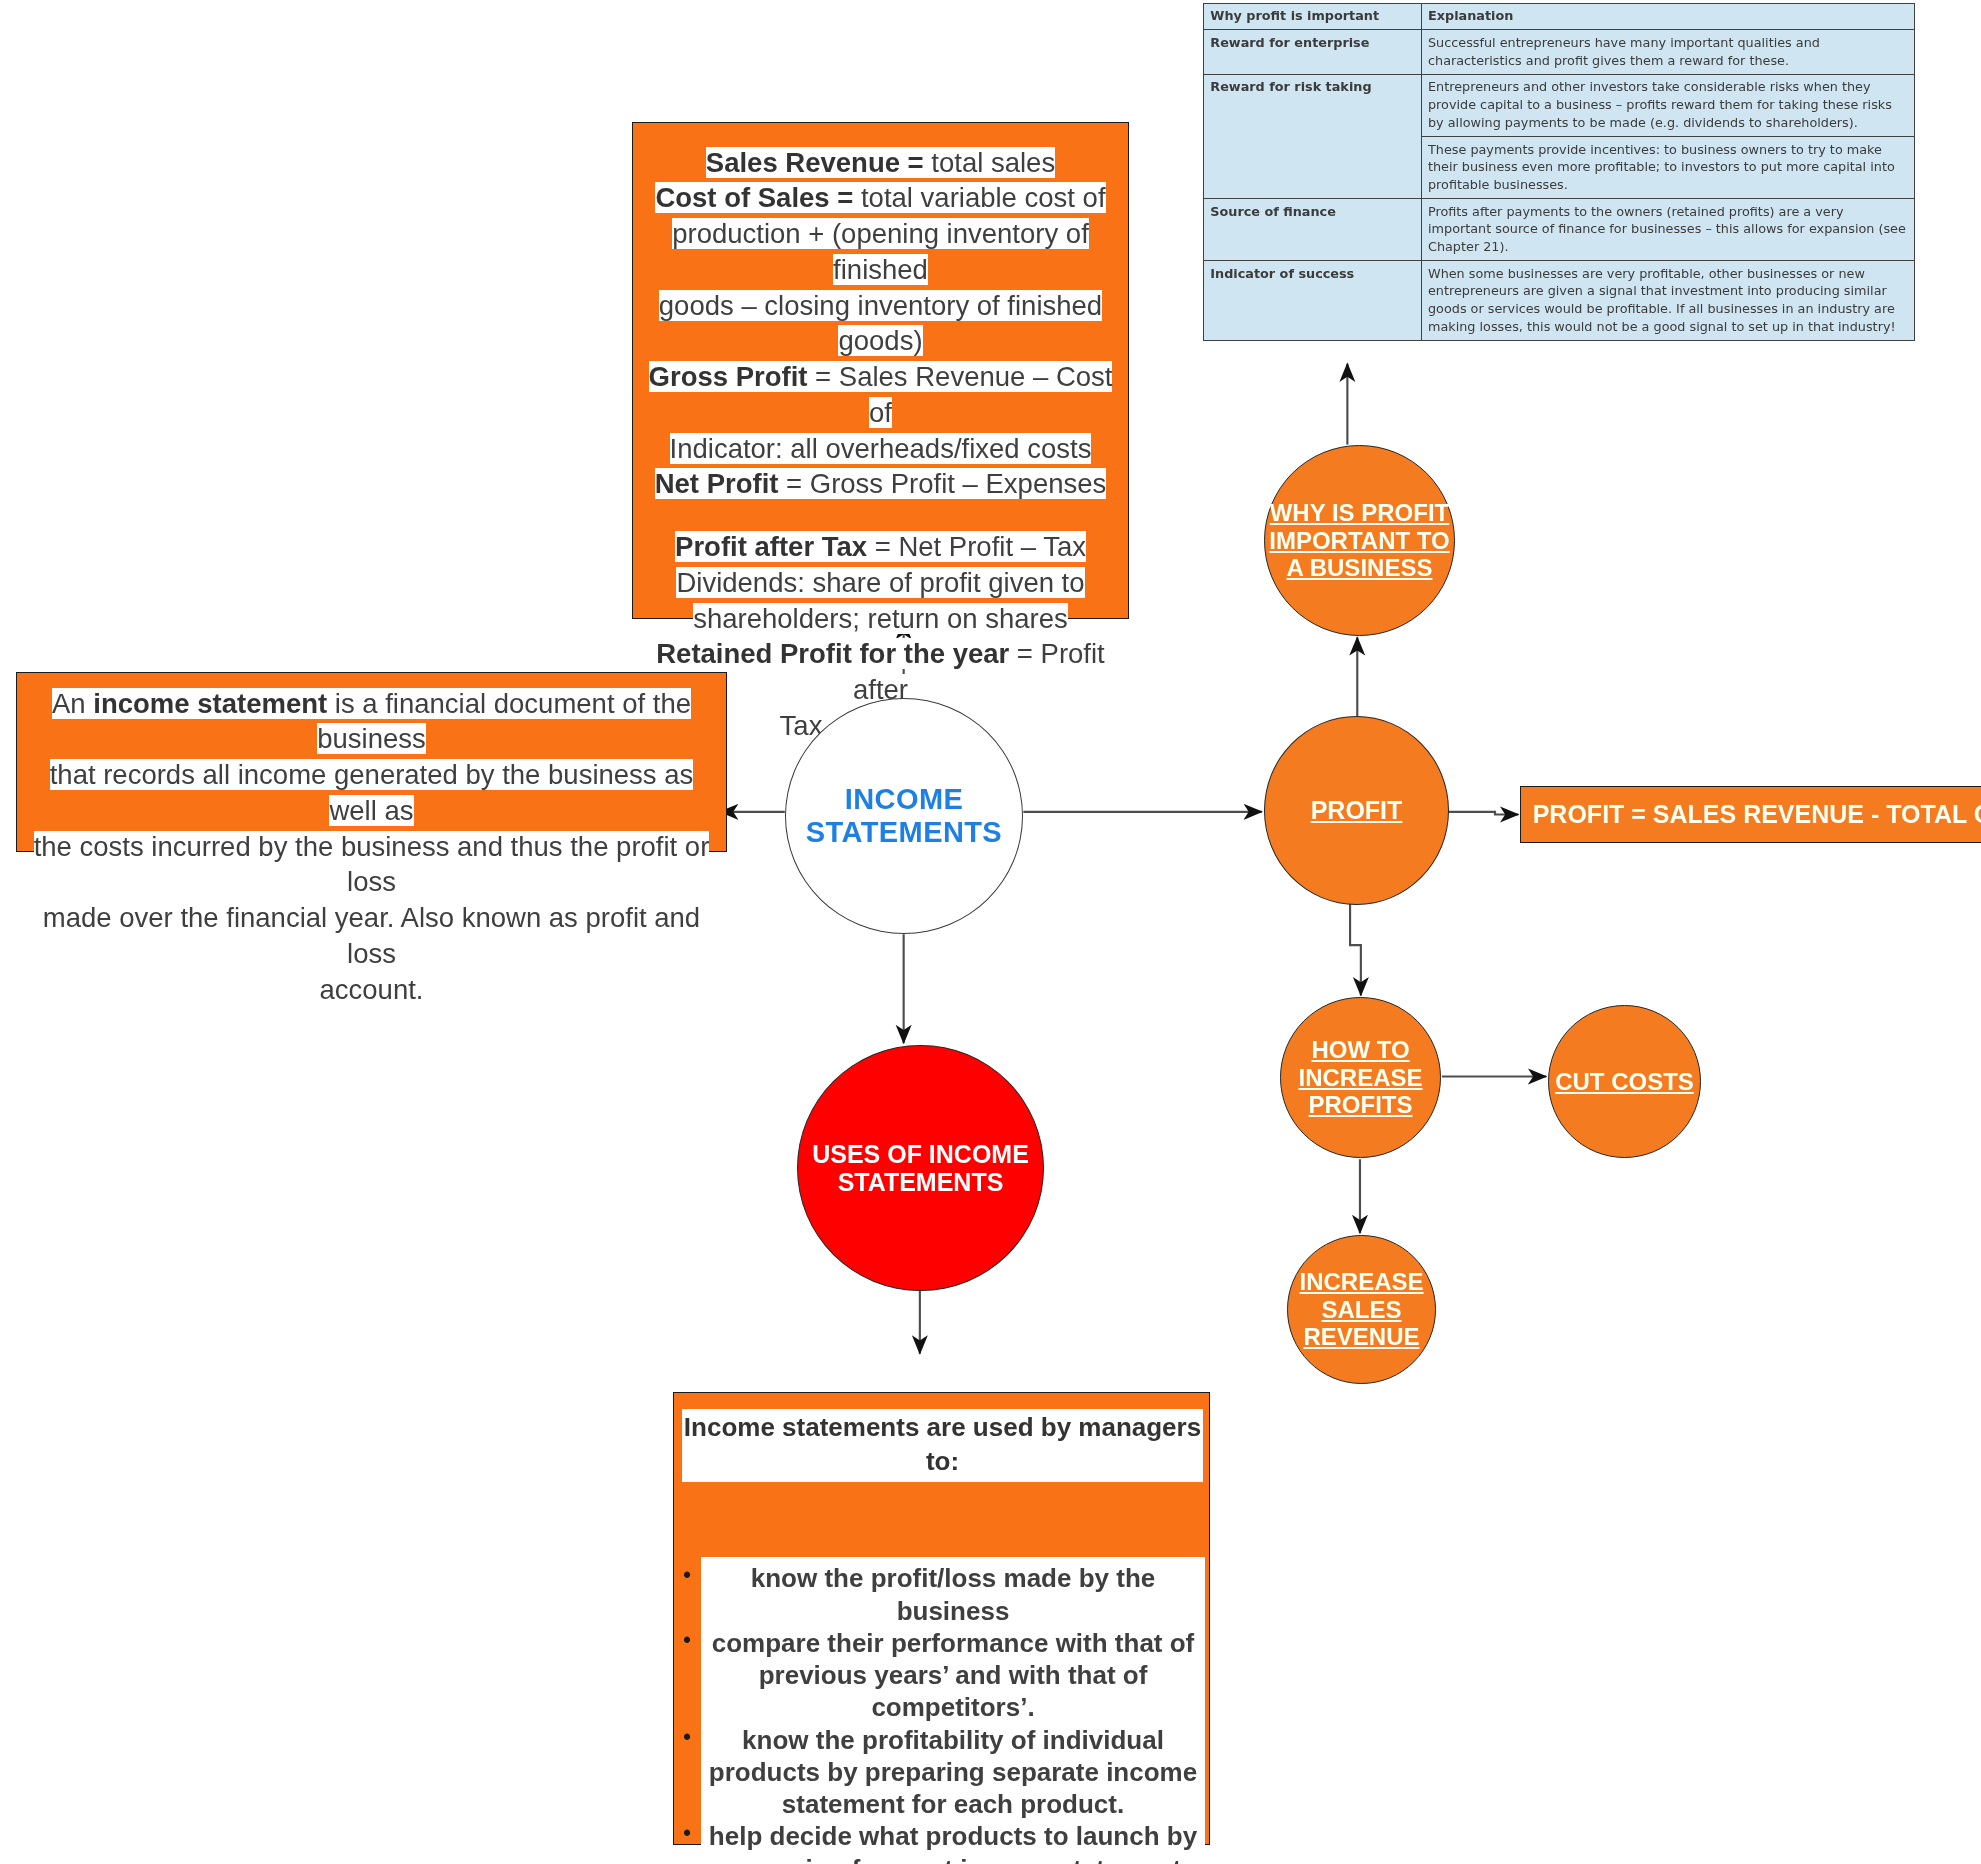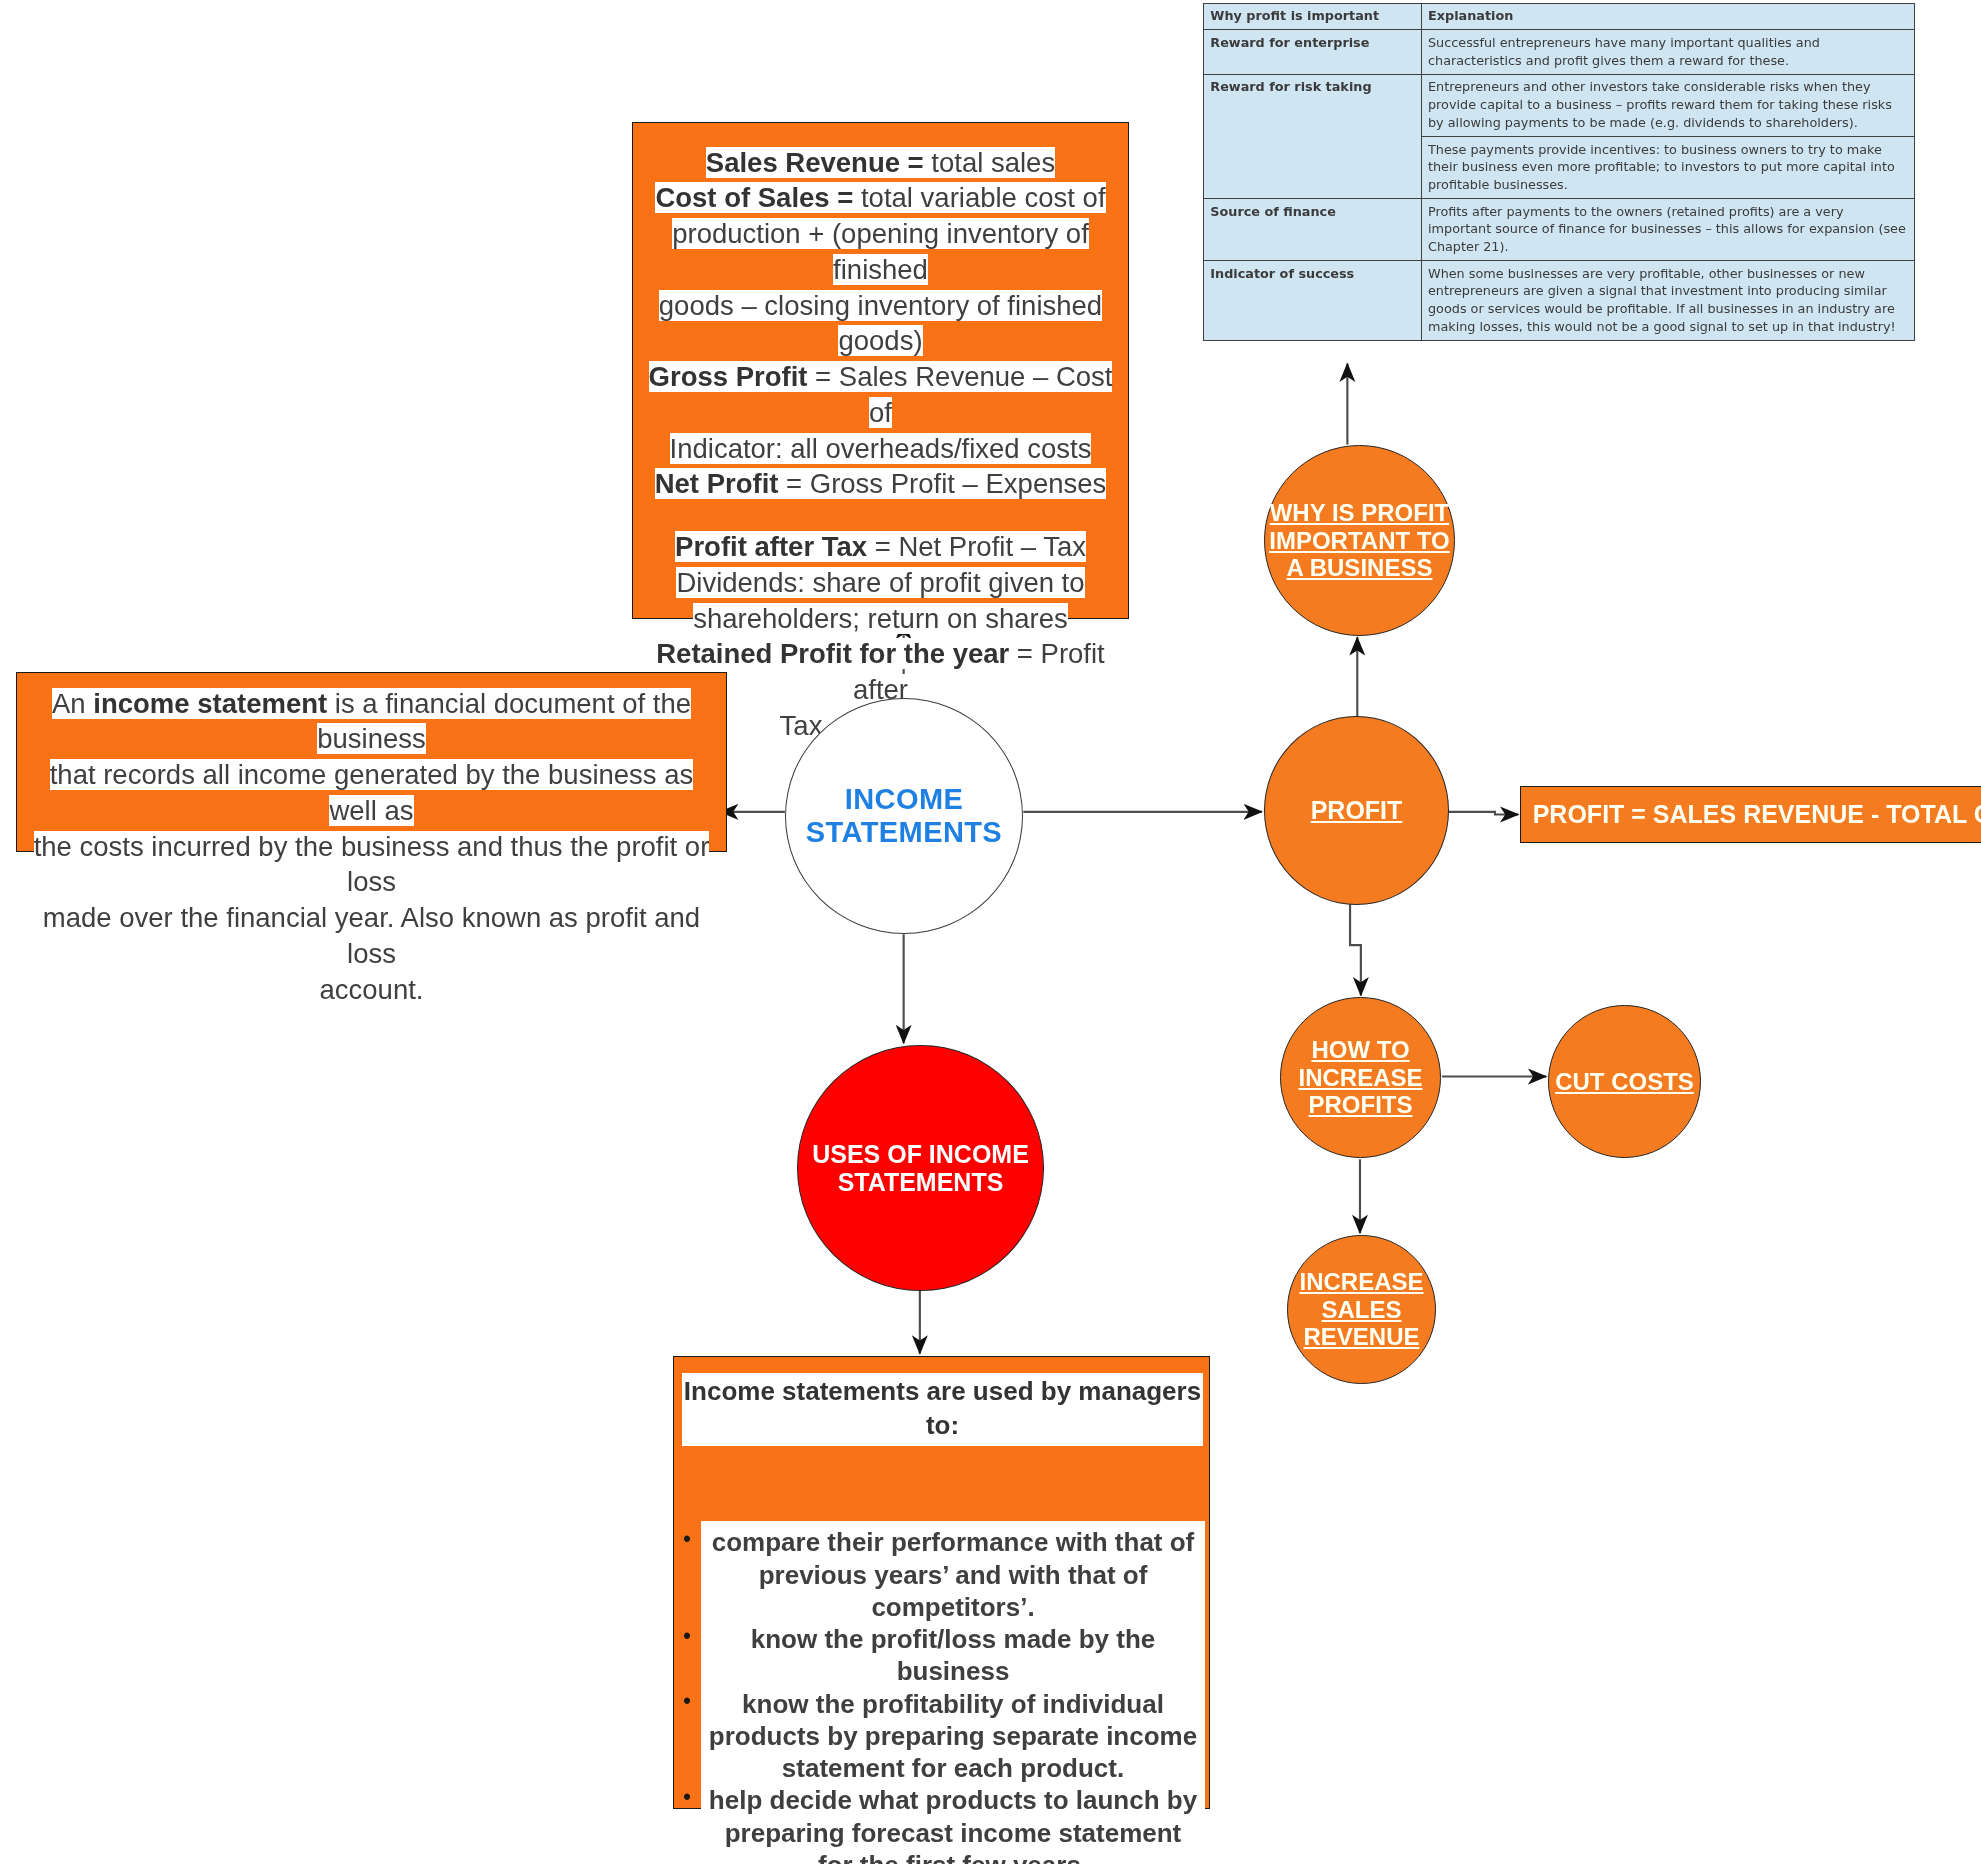--- a/index.html
+++ b/index.html
@@ -62,21 +62,21 @@
   #definition-note {
     left: 0px; top: 672px;
     width: 711px; height: 180px;
     padding: 12.6px 5.4px 0 5.4px;
     margin-left: 16px;
   }
   #definition-note .hl-line { font-size: 27.5px; }
 
   
   #uses-note {
-    left: 673px; top: 1356px;
+    left: 673px; top: 1392px;
     width: 537px; height: 453px;
     padding: 0;
   }
   #uses-note .uses-header {
     position: absolute;
     left: 8px; top: 16px;
     width: 521px;
     background: #ffffff;
     text-align: center;
     color: #333333;
@@ -268,22 +268,22 @@
         <span class="hl-line"><span>that records all income generated by the business as well as</span></span>
         <span class="hl-line"><span>the costs incurred by the business and thus the  profit or loss</span></span>
         <span class="hl-line"><span>made over the financial year. Also known as profit and loss</span></span>
         <span class="hl-line"><span>account.</span></span>
       </div>
   </div>
 
   <div class="abs red-box" id="uses-note">
     <div class="uses-header">Income statements are used by managers to:</div>
     <div class="uses-list">
+        <span class="li">know the profit/loss made by the business</span>
         <span class="li">compare their performance with that of previous years’ and with that of competitors’.</span>
-        <span class="li">know the profit/loss made by the business</span>
         <span class="li">know the profitability of individual products by preparing separate income statement for each product.</span>
         <span class="li">help decide what products to launch by preparing forecast income statement for the first few years.</span>
       </div>
   </div>
 
   <div class="abs" id="profit-formula-bar">PROFIT = SALES REVENUE - TOTAL COST</div>
 
   <div class="abs node-circle white-circle" id="node-income-statements">INCOME STATEMENTS</div>
 
   <div class="abs node-circle red-circle" id="node-uses">USES OF INCOME STATEMENTS</div>

